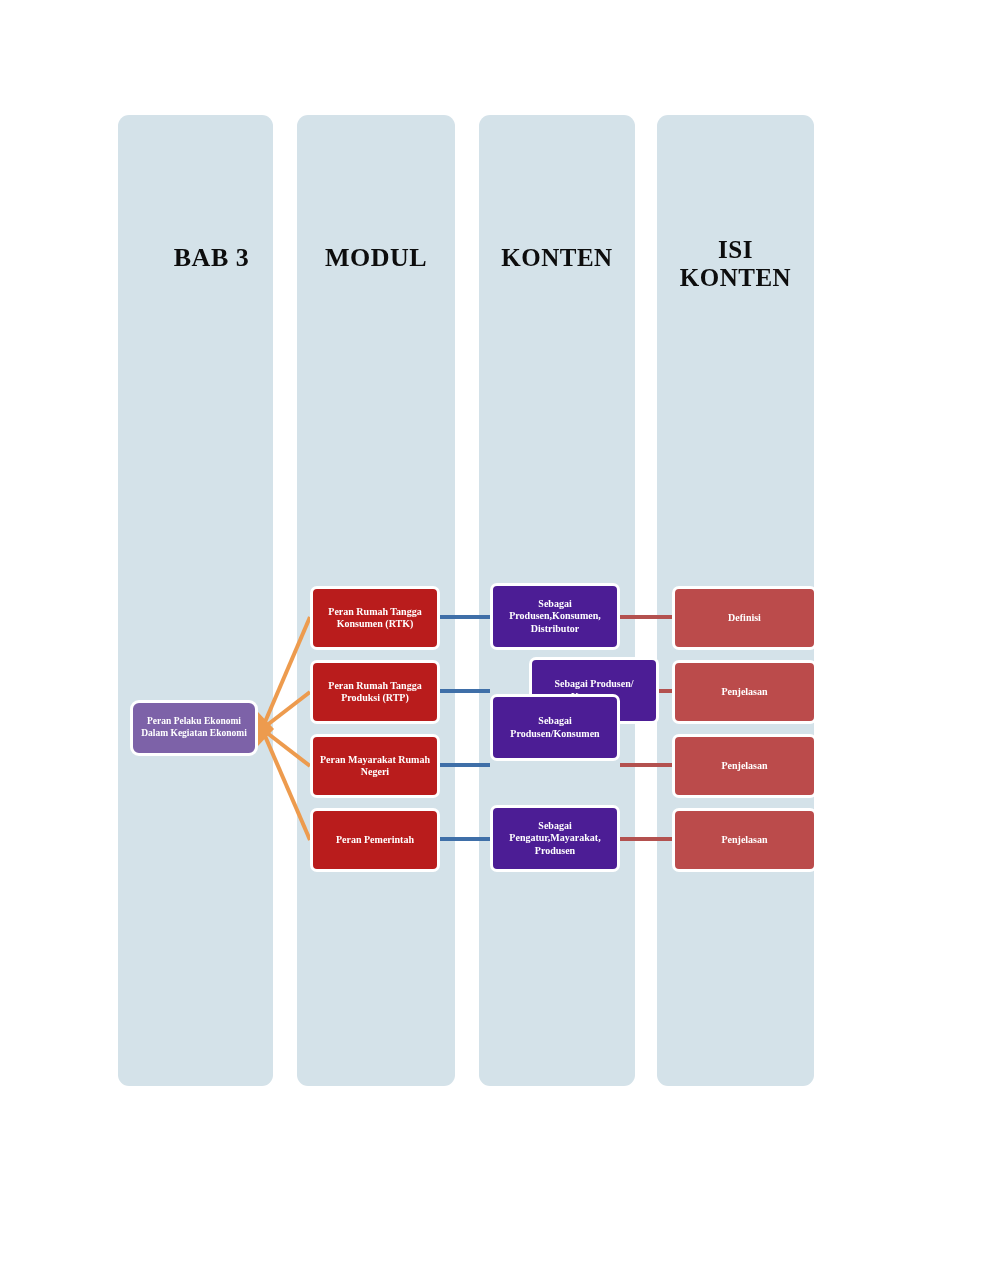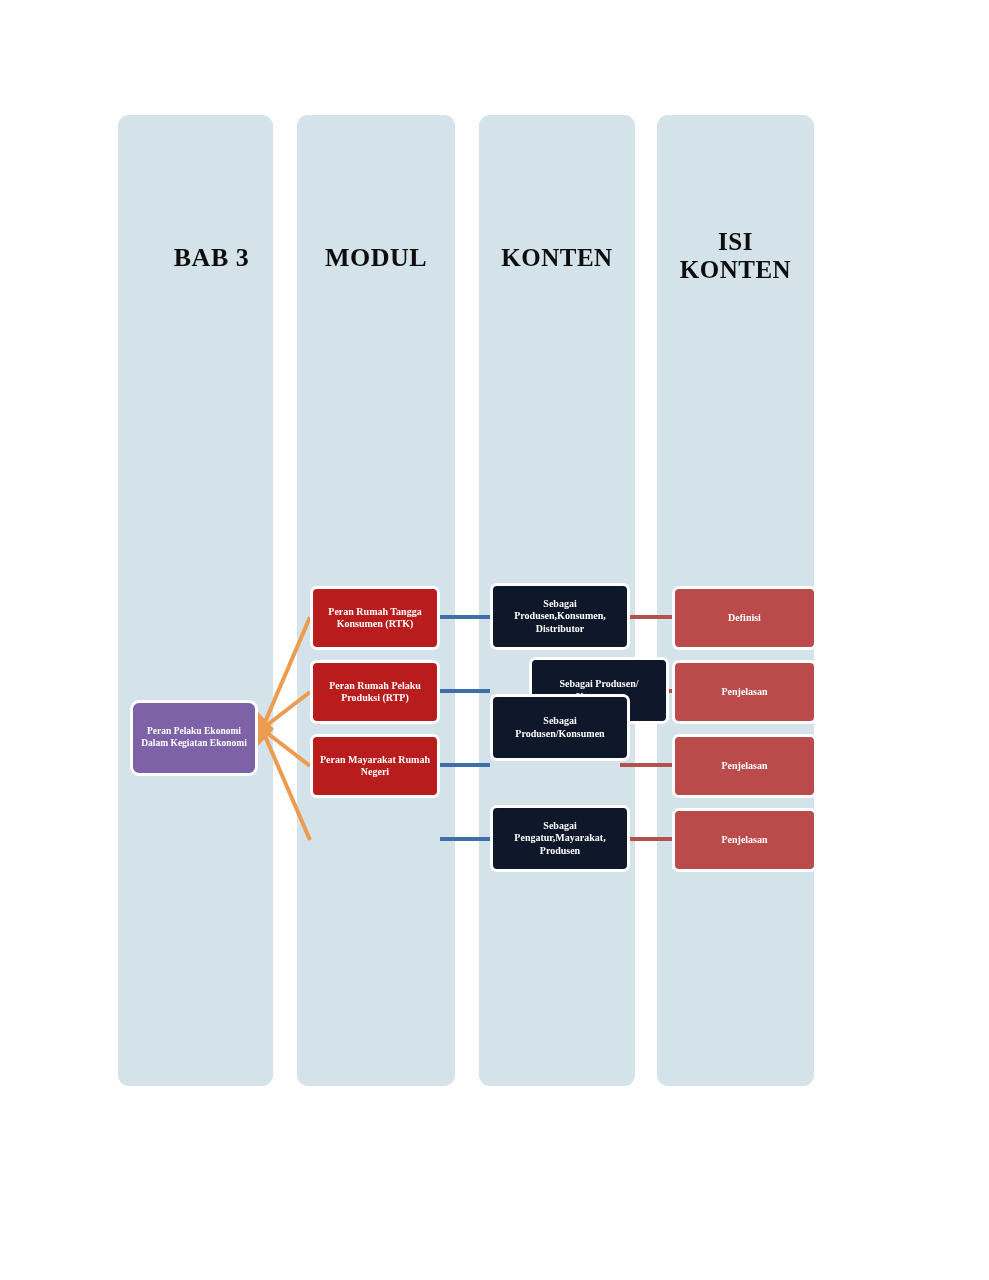--- a/index.html
+++ b/index.html
@@ -73,36 +73,36 @@
     line-height: 1.22;
     white-space: pre-line;
     padding: 2px 5px;
   }
 
   .node.root {
     background: #7d62a8;
     left: 130px;
     top: 700px;
     width: 128px;
-    height: 76px;
+    height: 56px;
     font-size: 9.5px;
     border-radius: 9px;
   }
 
   .node.modul {
     background: #b91c1c;
     left: 310px;
     width: 130px;
     height: 64px;
     font-size: 10px;
   }
   .node.konten {
-    background: #0f172a;
+    background: #4c1d95;
     left: 490px;
-    width: 140px;
+    width: 130px;
     height: 67px;
     font-size: 10px;
   }
   .node.isi {
     background: #bb4b4b;
     left: 672px;
     width: 145px;
     height: 64px;
     font-size: 10px;
   }
@@ -122,21 +122,21 @@
 <div id="canvas">
 
   <div class="band" id="band-bab3"></div>
   <div class="band" id="band-modul"></div>
   <div class="band" id="band-konten"></div>
   <div class="band" id="band-isi"></div>
 
   <div class="band-title" id="title-bab3" style="left:118px;width:155px;">BAB 3</div>
   <div class="band-title" id="title-modul" style="left:297px;width:158px;">MODUL</div>
   <div class="band-title" id="title-konten" style="left:479px;width:156px;">KONTEN</div>
-  <div class="band-title" id="title-isi" style="left:657px;width:157px;white-space:pre-line;">ISI
+  <div class="band-title" id="title-isi" style="left:657px;width:157px;white-space:pre-line;margin-top:8px;">ISI
 KONTEN</div>
 
   <svg id="links" xmlns="http://www.w3.org/2000/svg">
 
     <g stroke="#ed9b4e" stroke-width="4" fill="none" stroke-linecap="butt">
       <line x1="262" y1="729" x2="310" y2="617"></line>
       <line x1="262" y1="729" x2="310" y2="692"></line>
       <line x1="262" y1="729" x2="310" y2="766"></line>
       <line x1="262" y1="729" x2="310" y2="840"></line>
     </g>
@@ -154,22 +154,23 @@
       <line x1="620" y1="617" x2="672" y2="617"></line>
       <line x1="620" y1="691" x2="672" y2="691"></line>
       <line x1="620" y1="765" x2="672" y2="765"></line>
       <line x1="620" y1="839" x2="672" y2="839"></line>
     </g>
   </svg>
 
   <div class="node root">Peran Pelaku Ekonomi Dalam Kegiatan Ekonomi</div>
 
   <div class="node modul row-0">Peran Rumah Tangga Konsumen (RTK)</div>
-  <div class="node modul row-1">Peran Rumah Pelaku Produksi (RTP)</div>
+  <div class="node modul row-1">Peran Rumah Tangga Produksi (RTP)</div>
   <div class="node modul row-2">Peran  Mayarakat Rumah Negeri</div>
+  <div class="node modul row-3">Peran Pemerintah</div>
 
   <div class="node konten row-0">Sebagai Produsen,Konsumen, Distributor</div>
   <div class="node konten row-1">Sebagai Produsen/ Konsumen</div>
   <div class="node konten row-2">Sebagai Produsen/Konsumen</div>
   <div class="node konten row-3">Sebagai Pengatur,Mayarakat, Produsen</div>
 
   <div class="node isi row-0">Definisi</div>
   <div class="node isi row-1">Penjelasan</div>
   <div class="node isi row-2">Penjelasan</div>
   <div class="node isi row-3">Penjelasan</div>

